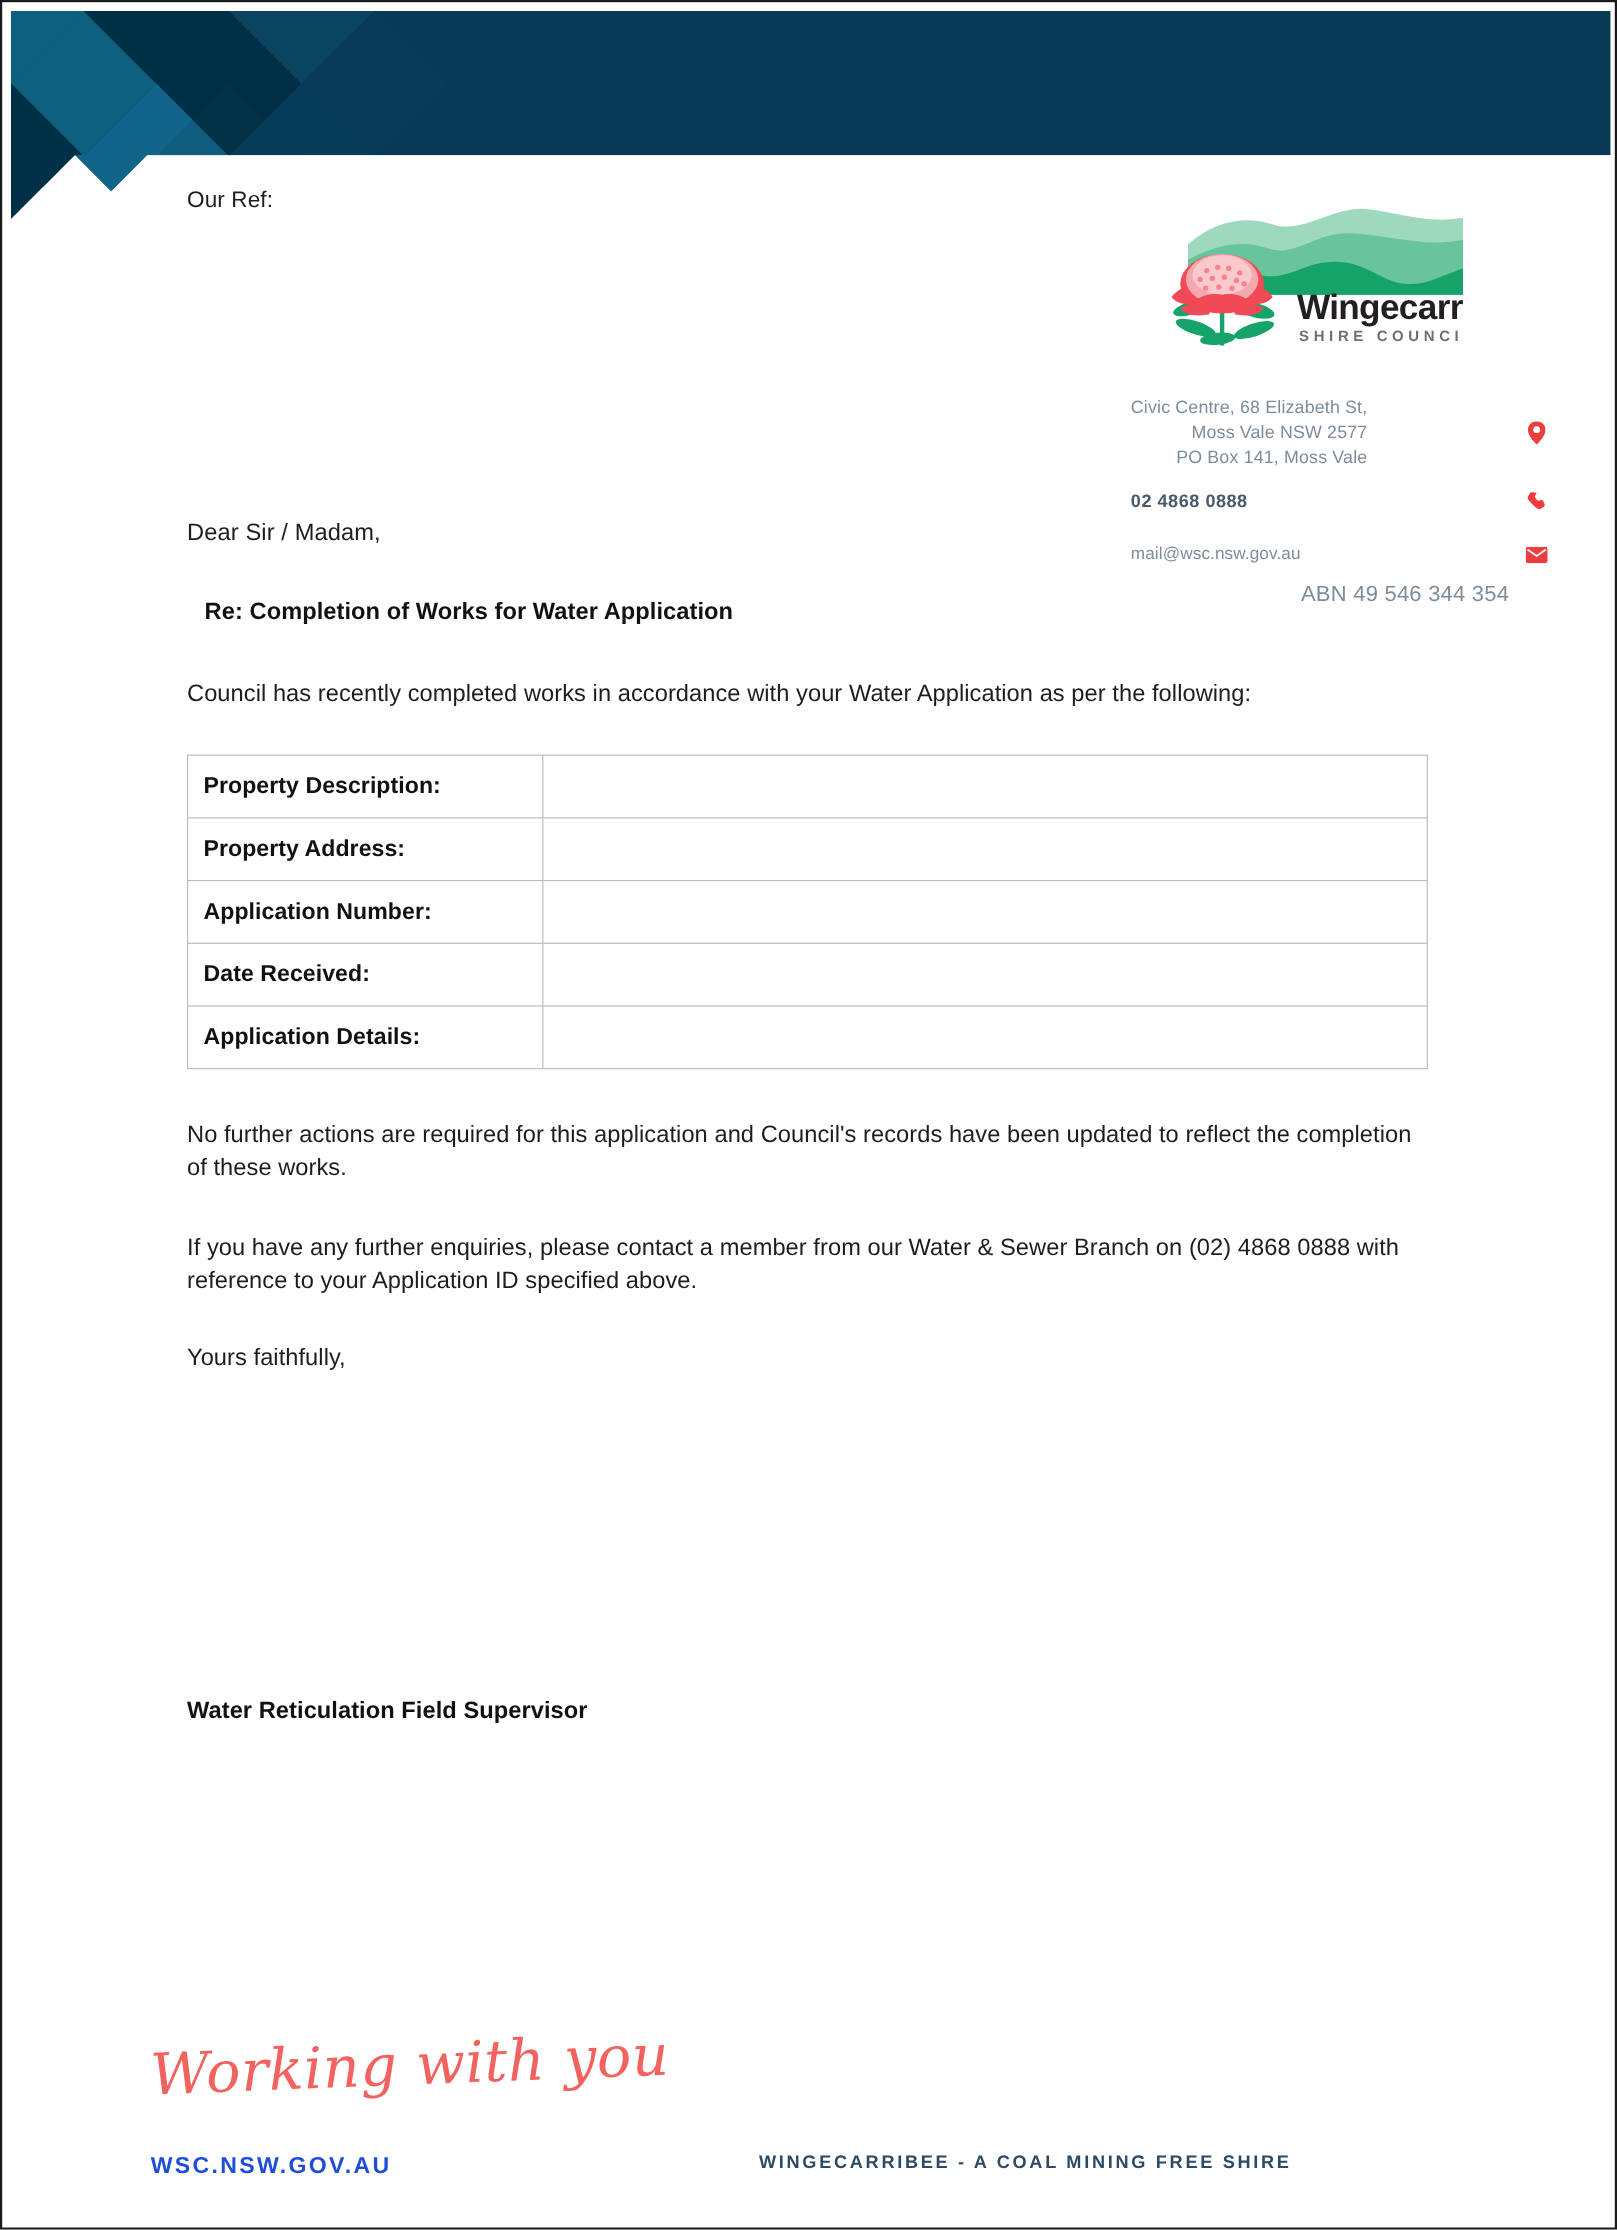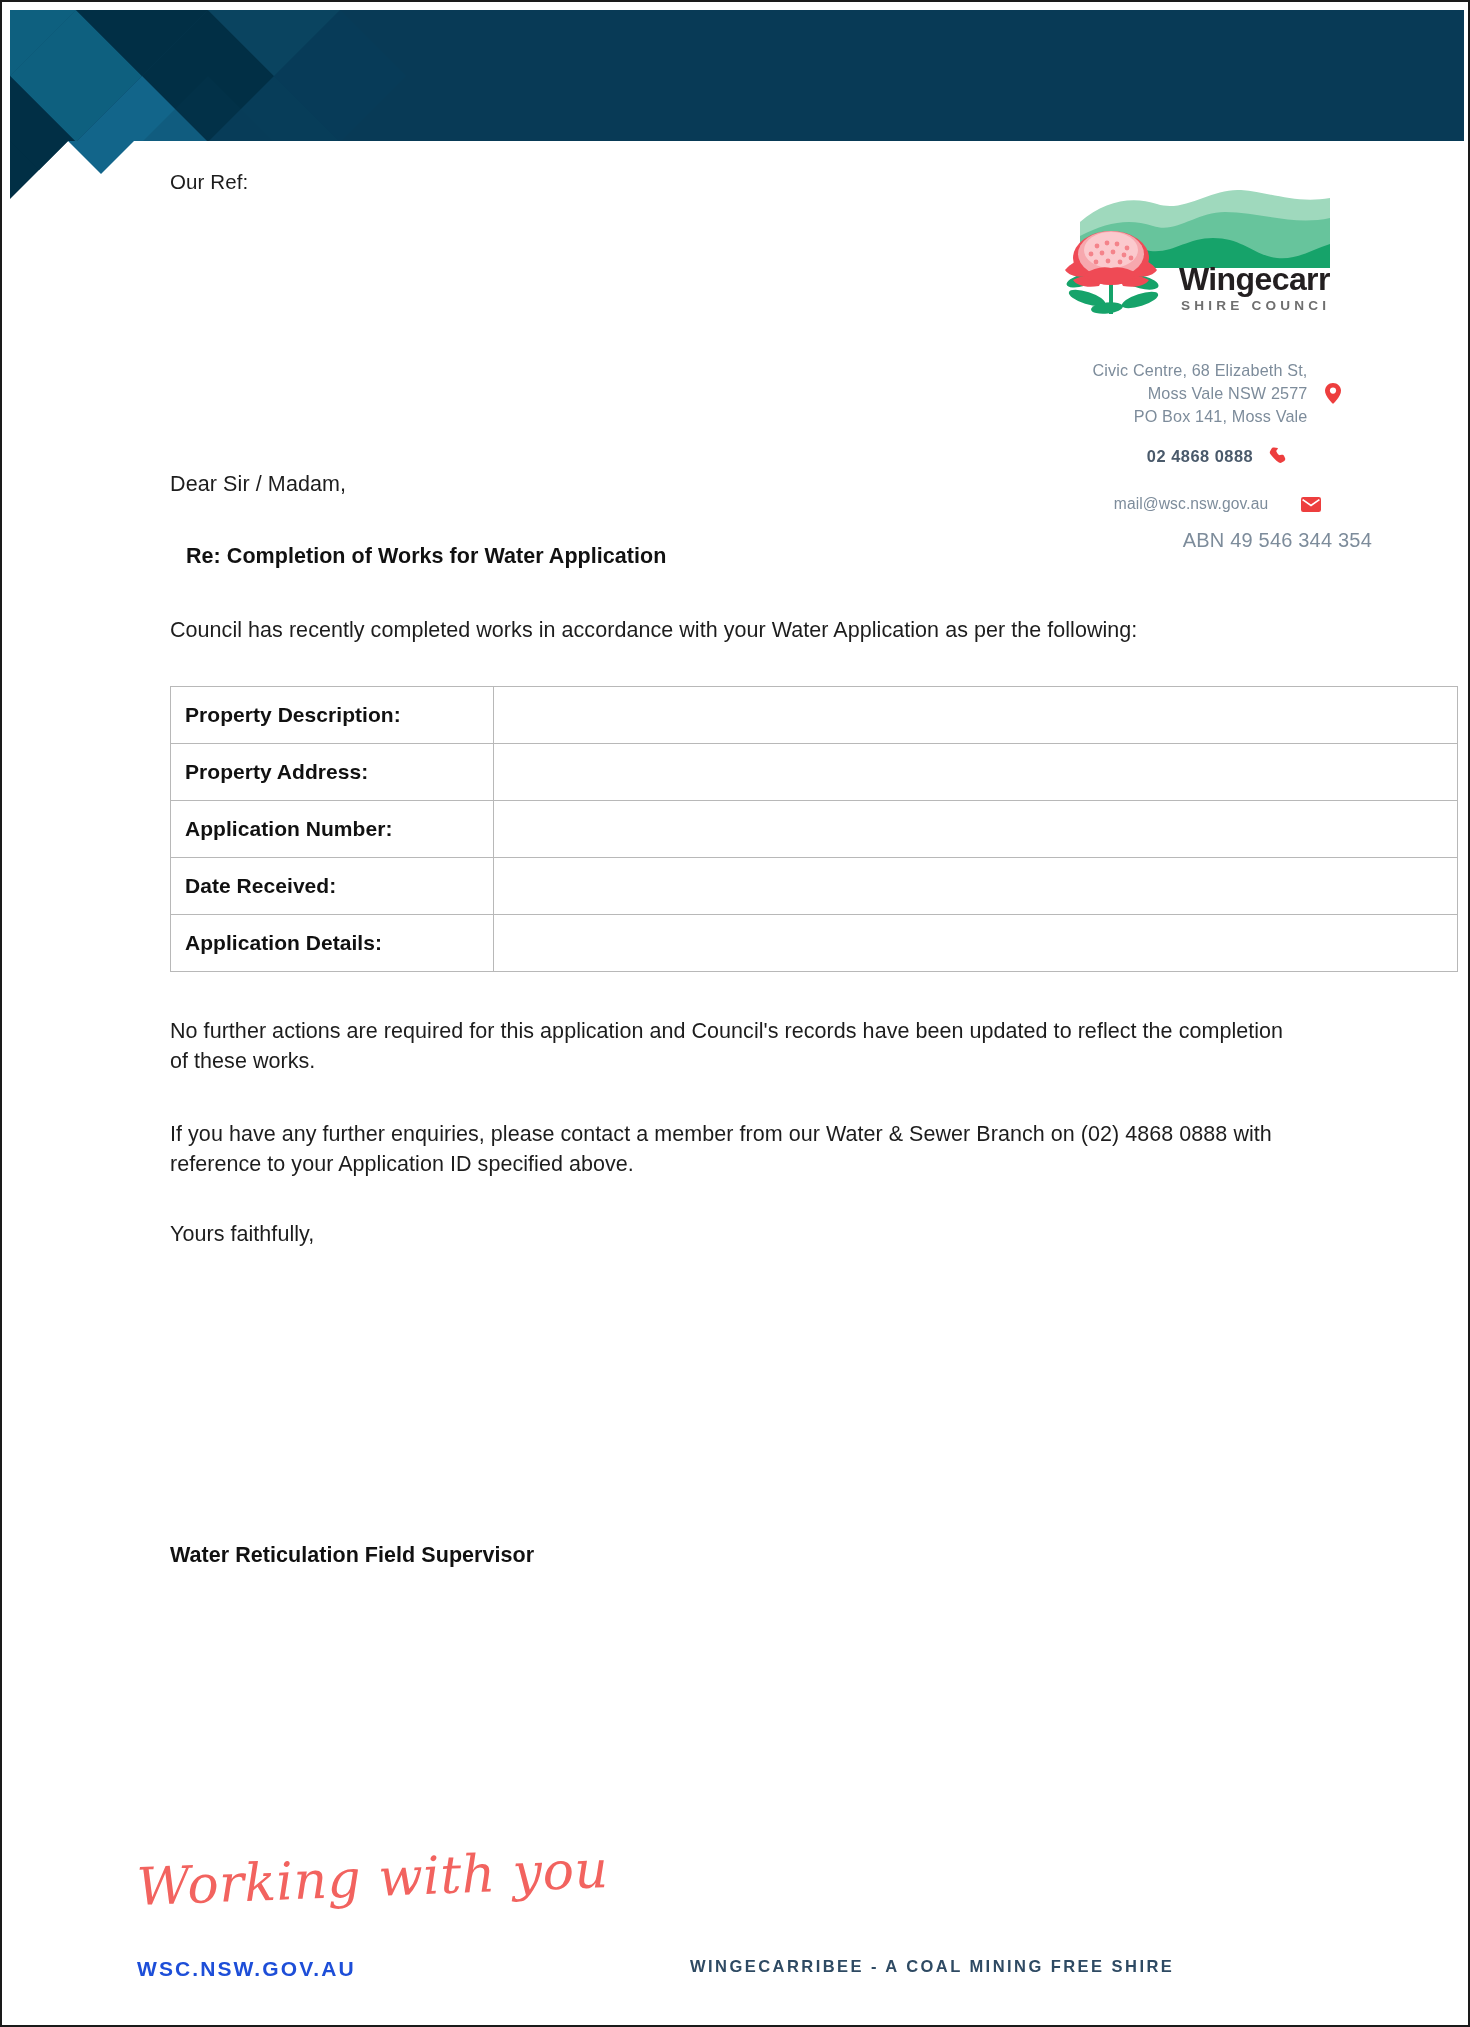--- a/index.html
+++ b/index.html
@@ -70,21 +70,21 @@
   .contact-block {
     position: absolute;
     right: 60px;
     top: 357px;
     width: 380px;
     text-align: right;
   }
   .contact-row {
     display: flex;
     align-items: center;
-    justify-content: center;
+    justify-content: space-between;
     gap: 14px;
   }
   .contact-lines {
     font-size: 16.2px;
     line-height: 1.42;
     color: #7d8c9b;
     letter-spacing: 0.15px;
     text-align: right;
   }
   .contact-lines .addr-line { display: block; }
@@ -143,21 +143,21 @@
     font-size: 21.5px;
     color: #1d1d1d;
     margin: 0 0 40px 0;
     line-height: 1.42;
     letter-spacing: 0.05px;
   }
 
   
   .detail-table {
     border-collapse: collapse;
-    width: 1288px;
+    width: 1128px;
     margin: 0 0 44px 0;
     table-layout: fixed;
   }
   .detail-table tr { height: 57px; }
   .detail-table td {
     border: 1px solid #b8b8b8;
     padding: 0 0 0 14px;
     vertical-align: middle;
   }
   .detail-table td.label-cell {

